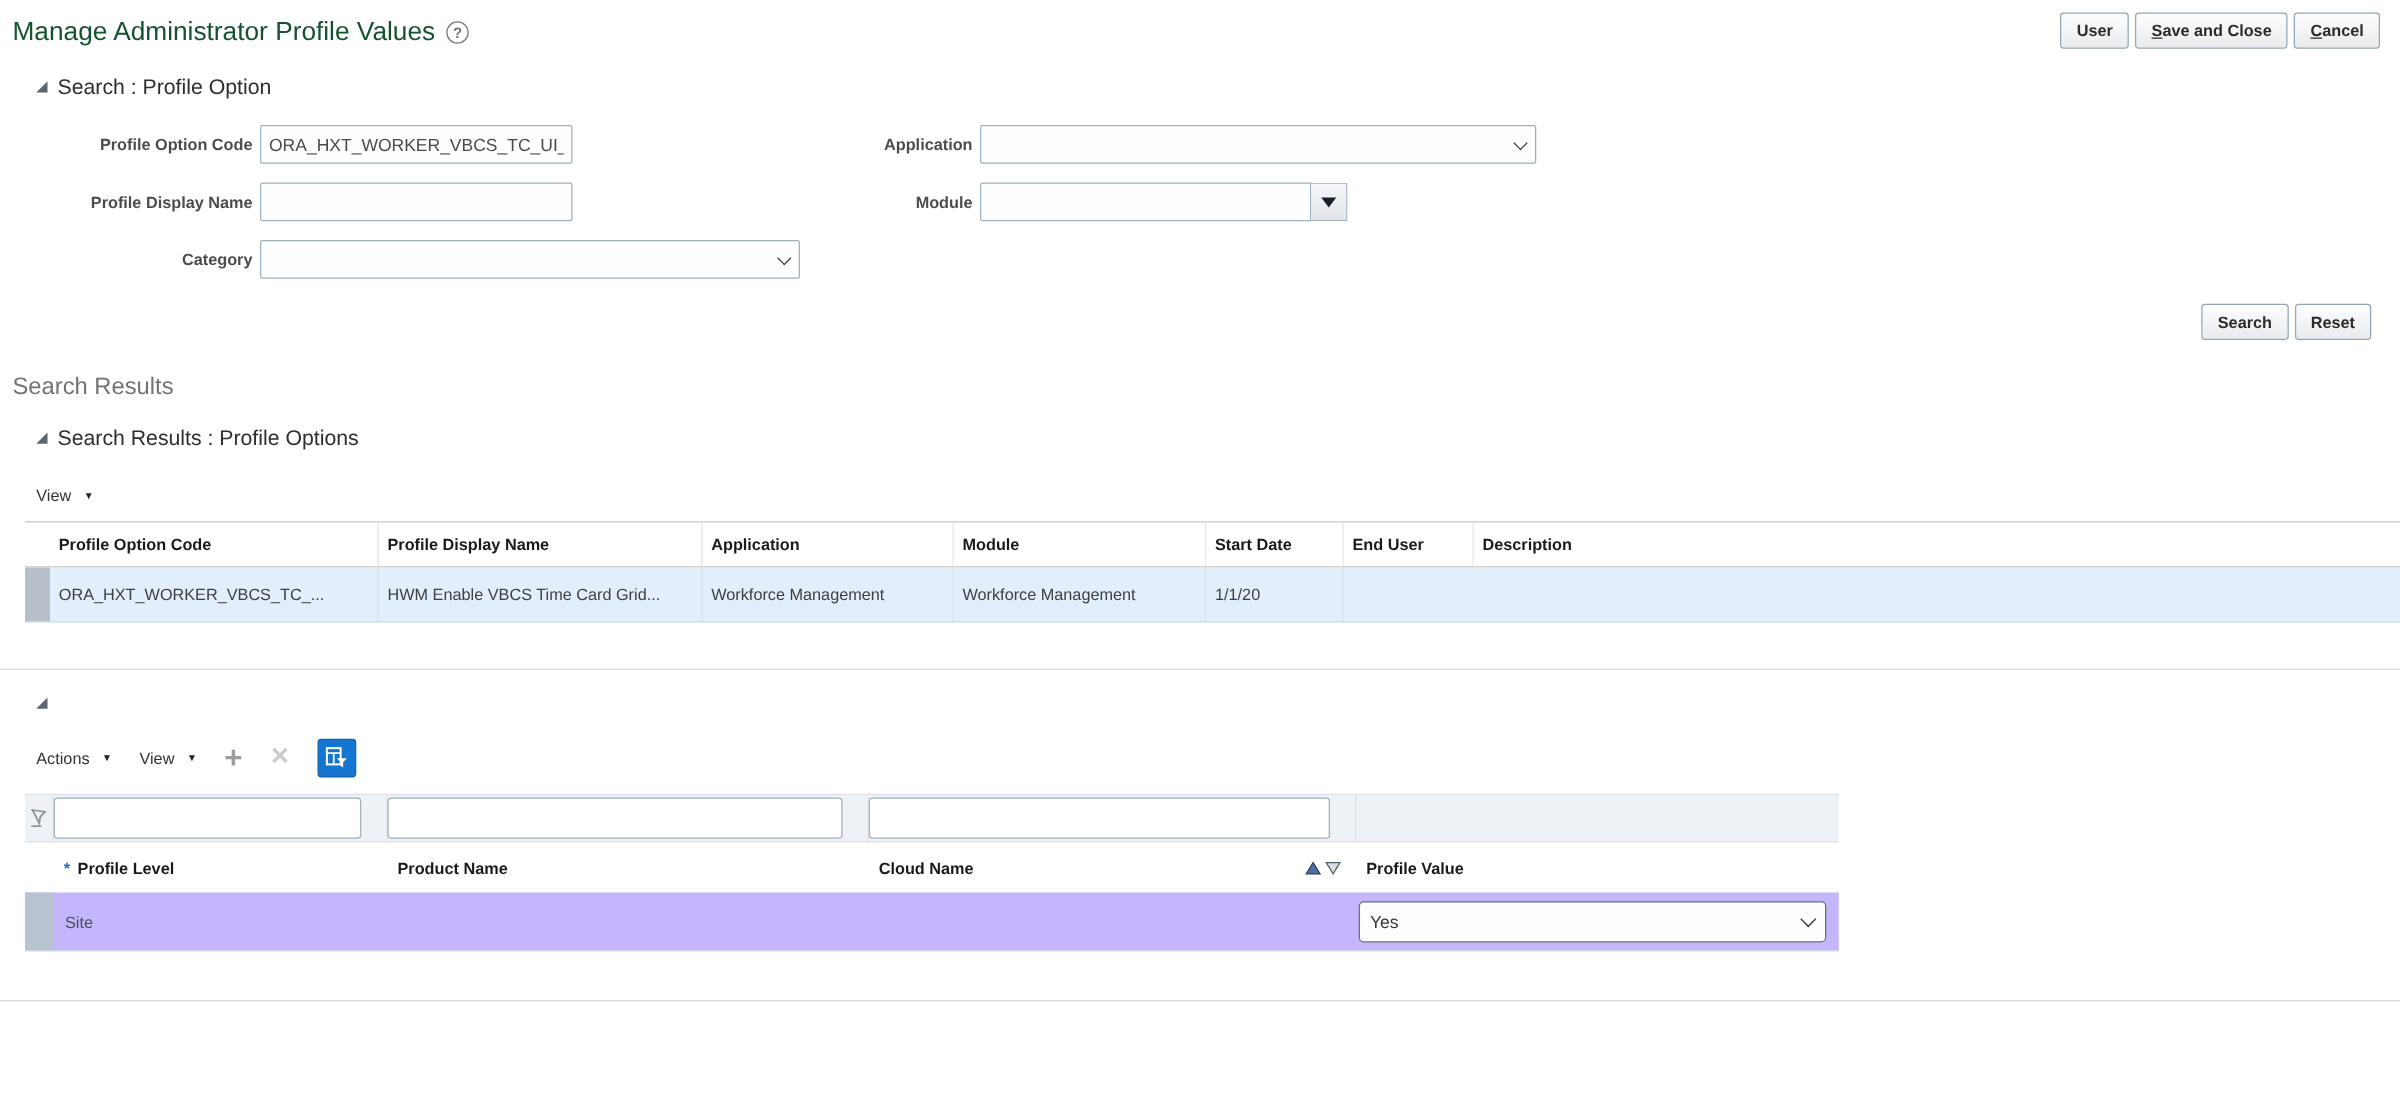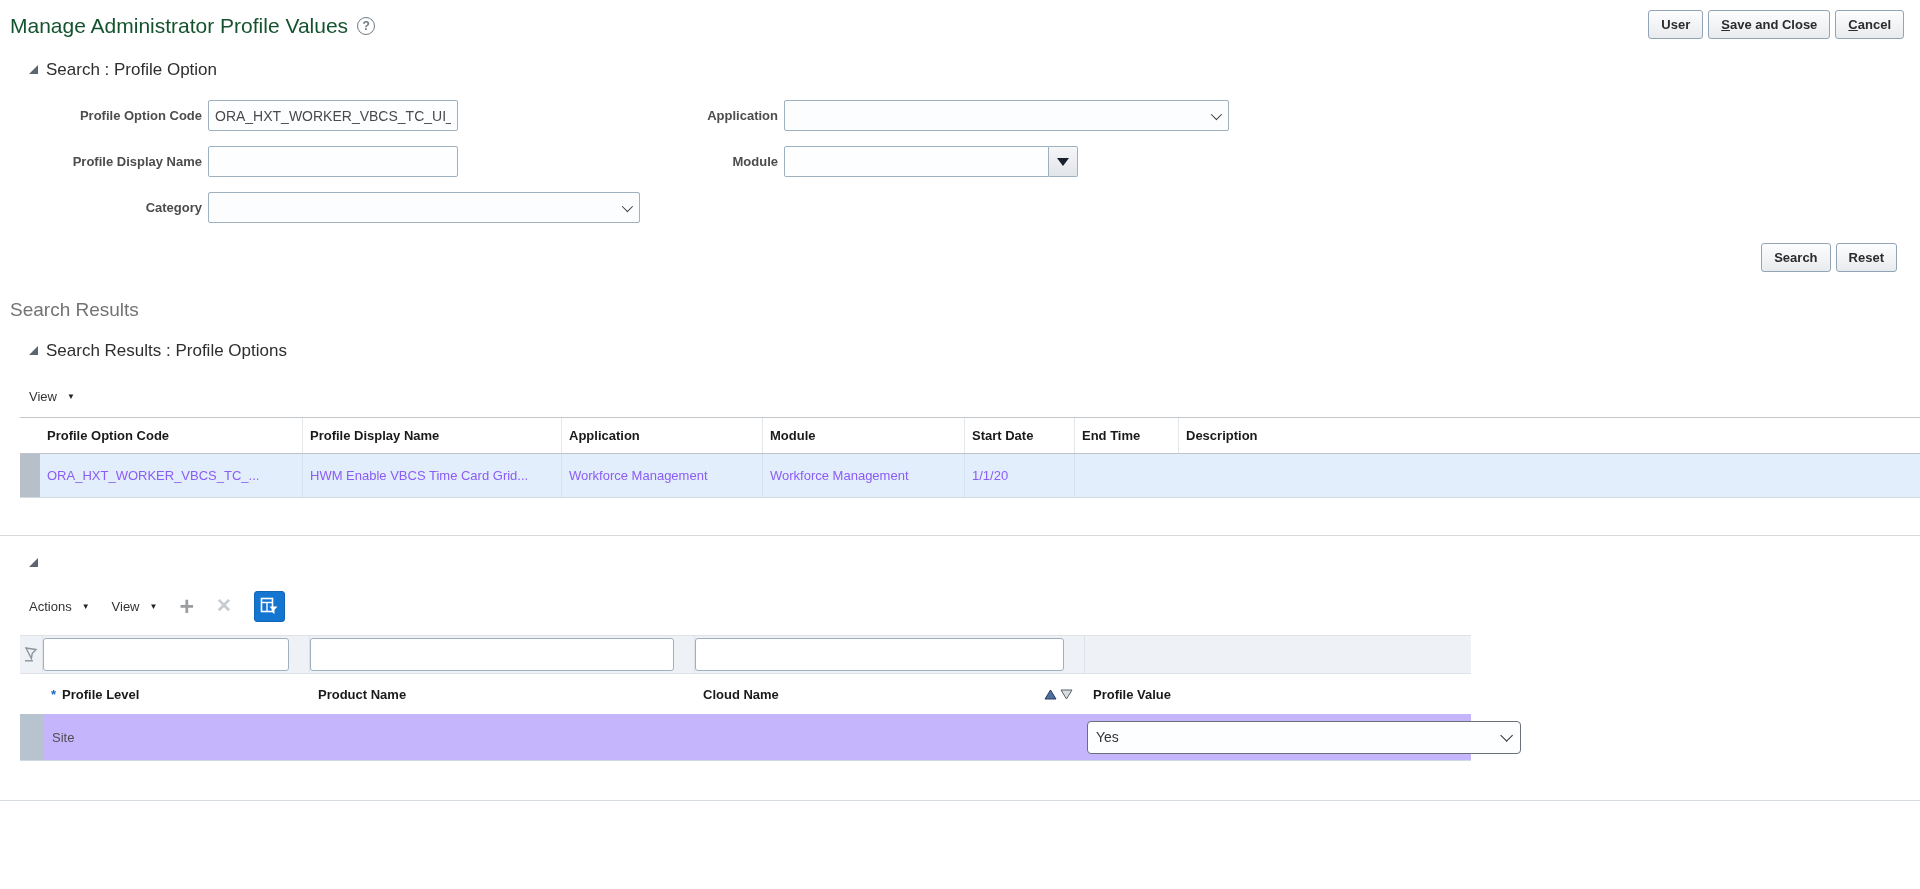--- a/index.html
+++ b/index.html
@@ -57,21 +57,21 @@
 
   .results-table { margin:13px 0 0 20px; width:calc(100% - 20px); font-size:13px; }
   .r-head { display:grid; grid-template-columns:20px 263px 259px 201px 202px 110px 104px auto;
     border-top:1px solid #c3c8cd; border-bottom:1px solid #bfc4c9; height:37px; align-items:center; }
   .r-head .hcell { font-weight:bold; color:#1a1a1a; padding-left:7px; height:100%;
     display:flex; align-items:center; border-right:1px solid #e4e7ea; }
   .r-head .hcell:last-child { border-right:none; }
   .r-row { display:grid; grid-template-columns:20px 263px 259px 201px 202px 110px 104px auto;
     background:#e2eefb; height:44px; align-items:center; border-bottom:1px solid #d2dbe3; }
   .r-row .selector { background:#b7bfc9; height:100%; }
-  .r-row .cell { color:#8b5cf6; padding-left:7px; white-space:nowrap; overflow:hidden;
+  .r-row .cell { color:#404040; padding-left:7px; white-space:nowrap; overflow:hidden;
     height:100%; display:flex; align-items:center; border-right:1px solid #d4e2ef; }
   .r-row .cell:last-child { border-right:none; }
 
   .divider { border-top:1px solid #d9d9d9; margin-top:37px; width:100%; }
   .bottom-divider { border-top:1px solid #d5dbe0; margin-top:39px; width:100%; }
 
   
   .pv-header { margin:23px 0 0 29px; }
   .pv-toolbar { margin:22px 0 0 29px; display:flex; align-items:center; gap:22px; height:32px; }
   .icon-plus { font-size:25px; font-weight:bold; color:#9b9da0; line-height:20px; cursor:pointer; }
@@ -89,21 +89,21 @@
     background:#ffffff; font-family:"Liberation Sans",sans-serif; font-size:13px; color:#4a4a4a;
     padding:0 6px; outline:none; }
   .pv-head { height:40px; align-items:center; }
   .pv-head .hcell { font-weight:bold; color:#1a1a1a; padding-left:8px;
     display:flex; align-items:center; gap:4px; }
   .req-star { color:#1a66c0; font-weight:bold; margin-right:2px; }
   .sort-icons { display:flex; gap:3px; margin-left:auto; margin-right:12px; cursor:pointer; }
   .pv-row { background:#c4b5fd; height:47px; align-items:center; border-bottom:1px solid #cfdae4; }
   .pv-row .selector { background:#b7c3ce; height:100%; }
   .pv-row .cell { color:#4e4e4e; padding-left:9px; }
-  .row-select { height:33px; width:434px; margin-left:2px; border:1px solid #697077; border-radius:4px;
+  .row-select { height:33px; width:374px; margin-left:2px; border:1px solid #697077; border-radius:4px;
     background:#fdfeff; display:flex; align-items:center; justify-content:space-between;
     padding:0 11px 0 8px; font-size:14px; color:#333; cursor:pointer; }
   .row-select .chev { width:9px; height:9px; border-right:1.8px solid #333;
     border-bottom:1.8px solid #333; transform:rotate(45deg) translateY(-3px); }
 </style>
 </head>
 <body>
 
 <div class="page-header">
   <div class="page-title-wrap">
@@ -177,21 +177,21 @@
 </div>
 
 <div class="results-table">
   <div class="r-head">
     <div class="hcell" style="border-right:none;"></div>
     <div class="hcell">Profile Option Code</div>
     <div class="hcell">Profile Display Name</div>
     <div class="hcell">Application</div>
     <div class="hcell">Module</div>
     <div class="hcell">Start Date</div>
-    <div class="hcell">End Time</div>
+    <div class="hcell">End User</div>
     <div class="hcell">Description</div>
   </div>
   <div class="r-row">
     <div class="selector"></div>
     <div class="cell">ORA_HXT_WORKER_VBCS_TC_...</div>
     <div class="cell">HWM Enable VBCS Time Card Grid...</div>
     <div class="cell">Workforce Management</div>
     <div class="cell">Workforce Management</div>
     <div class="cell">1/1/20</div>
     <div class="cell"></div>

